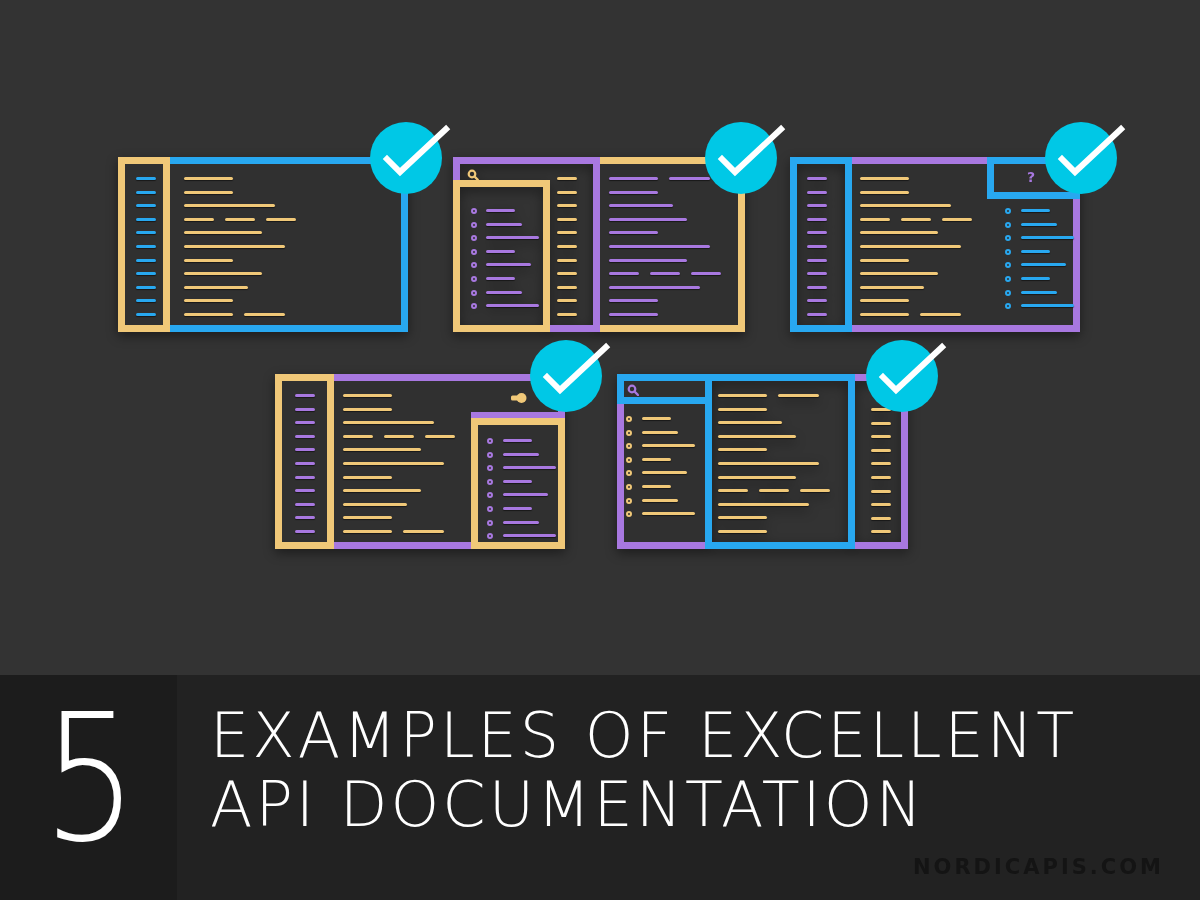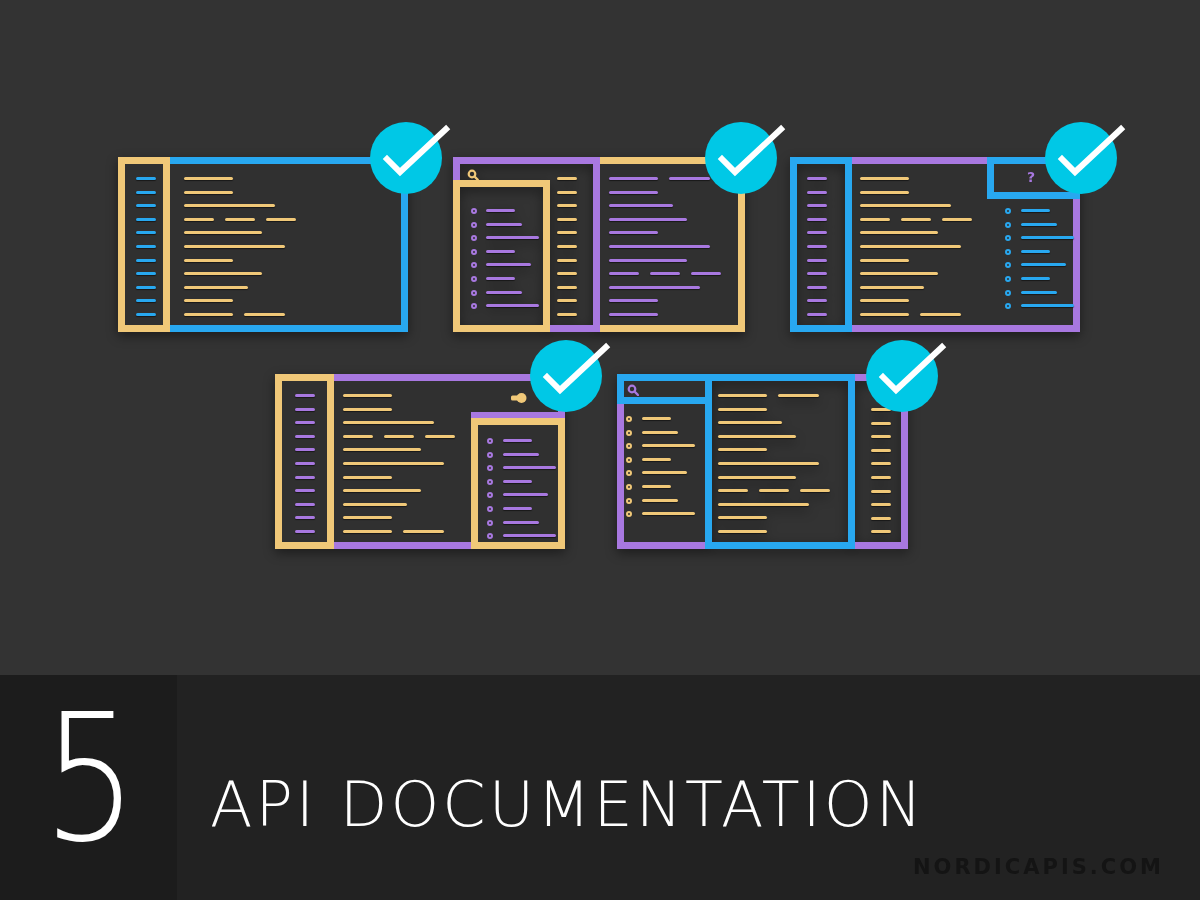--- a/index.html
+++ b/index.html
@@ -305,15 +305,16 @@
       <svg width="84" height="72" viewBox="0 0 84 72">
         <polyline points="17,37 30,50 76,7" fill="none" stroke="#ffffff" stroke-width="6" stroke-linecap="square"></polyline>
       </svg>
     </div>
   </div>
 
 <div class="banner">
   <div class="num-block">
     <div class="num">5</div>
   </div>
+  <div class="title l1">EXAMPLES OF EXCELLENT</div>
   <div class="title l2">API DOCUMENTATION</div>
   <div class="site">NORDICAPIS.COM</div>
 </div>
 
 </body></html>

